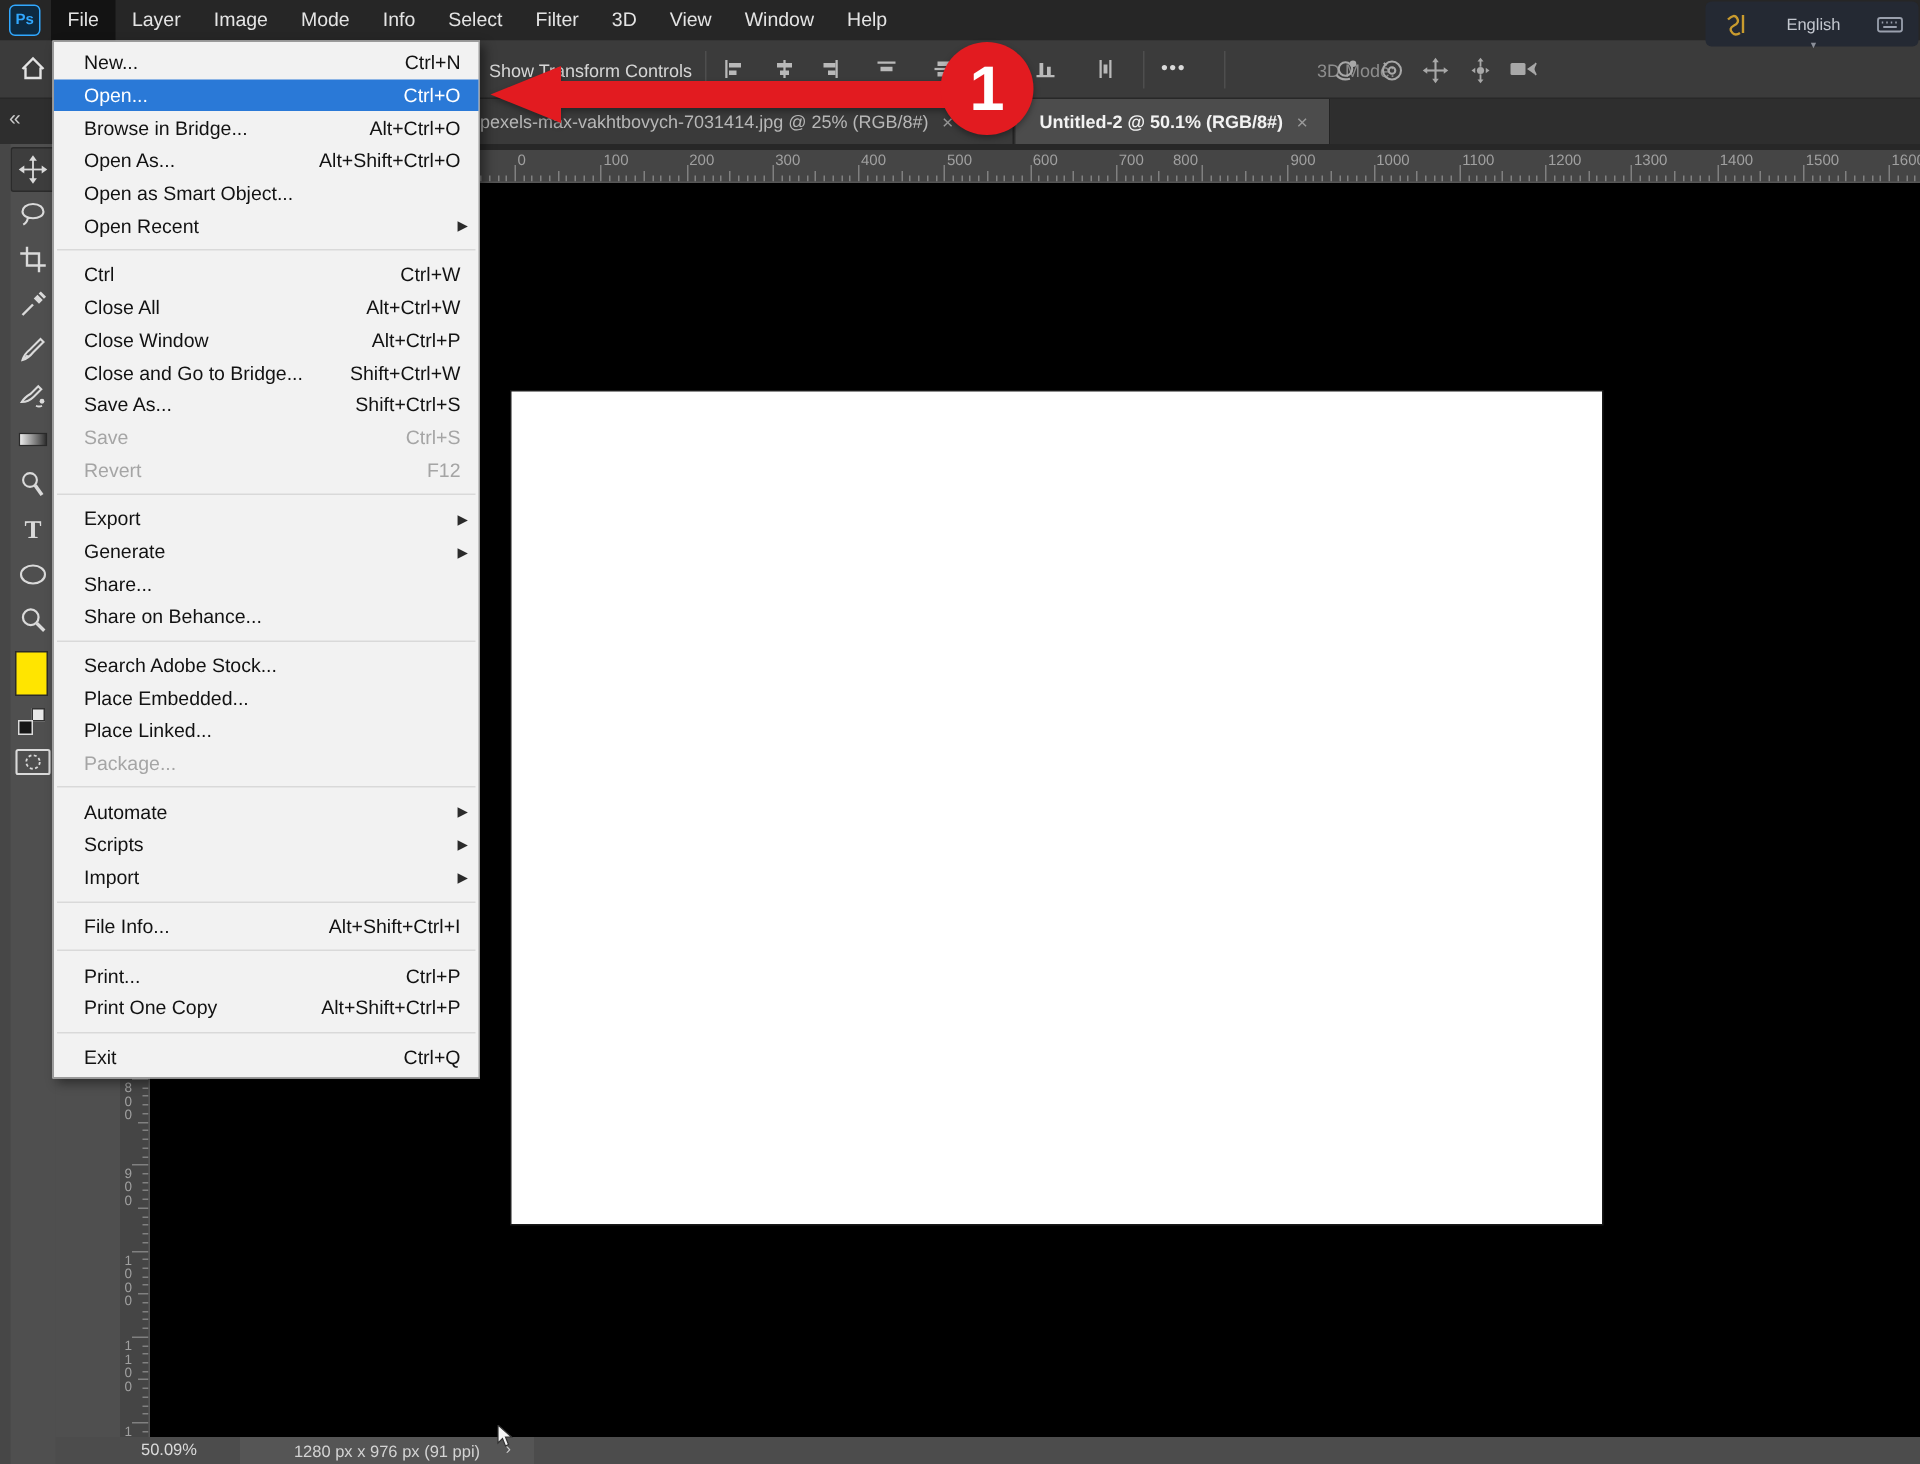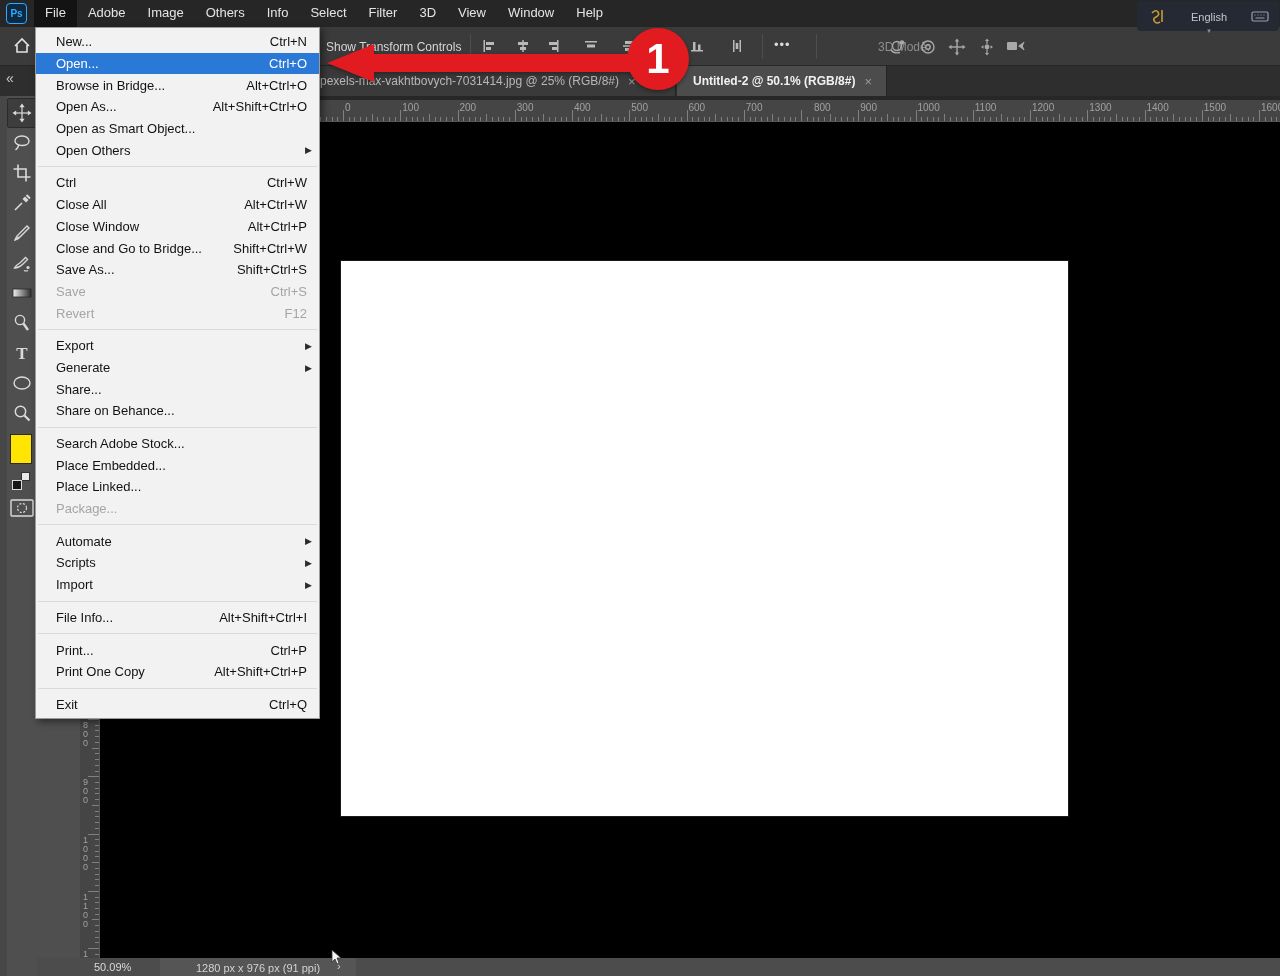--- a/index.html
+++ b/index.html
@@ -83,23 +83,23 @@
 </style>
 </head>
 <body>
 
 <div id="root">
 
   <div class="menubar">
     <div class="ps-logo">Ps</div>
     <div class="mb-items">
         <div class="mb-item active">File</div>
-        <div class="mb-item">Adobe</div>
+        <div class="mb-item">Layer</div>
         <div class="mb-item">Image</div>
-        <div class="mb-item">Others</div>
+        <div class="mb-item">Mode</div>
         <div class="mb-item">Info</div>
         <div class="mb-item">Select</div>
         <div class="mb-item">Filter</div>
         <div class="mb-item">3D</div>
         <div class="mb-item">View</div>
         <div class="mb-item">Window</div>
         <div class="mb-item">Help</div>
       </div>
   </div>
 
@@ -441,21 +441,21 @@
       <div class="h-tick" style="left: 1190.5px; height: 4px;"></div>
       <div class="h-tick" style="left: 1196.2px; height: 4px;"></div>
       <span class="h-num" style="left: 265px;">0</span>
       <span class="h-num" style="left: 322.3px;">100</span>
       <span class="h-num" style="left: 379.5px;">200</span>
       <span class="h-num" style="left: 436.8px;">300</span>
       <span class="h-num" style="left: 494px;">400</span>
       <span class="h-num" style="left: 551.3px;">500</span>
       <span class="h-num" style="left: 608.5px;">600</span>
       <span class="h-num" style="left: 665.8px;">700</span>
-      <span class="h-num" style="left: 734px;">800</span>
+      <span class="h-num" style="left: 702px;">800</span>
       <span class="h-num" style="left: 780.3px;">900</span>
       <span class="h-num" style="left: 837.5px;">1000</span>
       <span class="h-num" style="left: 894.8px;">1100</span>
       <span class="h-num" style="left: 952px;">1200</span>
       <span class="h-num" style="left: 1009.3px;">1300</span>
       <span class="h-num" style="left: 1066.5px;">1400</span>
       <span class="h-num" style="left: 1123.8px;">1500</span>
       <span class="h-num" style="left: 1181px;">1600</span>
     </div>
   <div class="v-ruler" id="v-ruler">
@@ -744,21 +744,21 @@
         <span class="sc">Alt+Ctrl+O</span>
       </div>
       <div class="menu-row">
         <span class="lbl">Open As...</span>
         <span class="sc">Alt+Shift+Ctrl+O</span>
       </div>
       <div class="menu-row">
         <span class="lbl">Open as Smart Object...</span>
       </div>
       <div class="menu-row">
-        <span class="lbl">Open Others</span>
+        <span class="lbl">Open Recent</span>
         <span class="sub-arrow">▶</span>
       </div>
       <div class="menu-sep"></div>
       <div class="menu-row">
         <span class="lbl">Ctrl</span>
         <span class="sc">Ctrl+W</span>
       </div>
       <div class="menu-row">
         <span class="lbl">Close All</span>
         <span class="sc">Alt+Ctrl+W</span>

